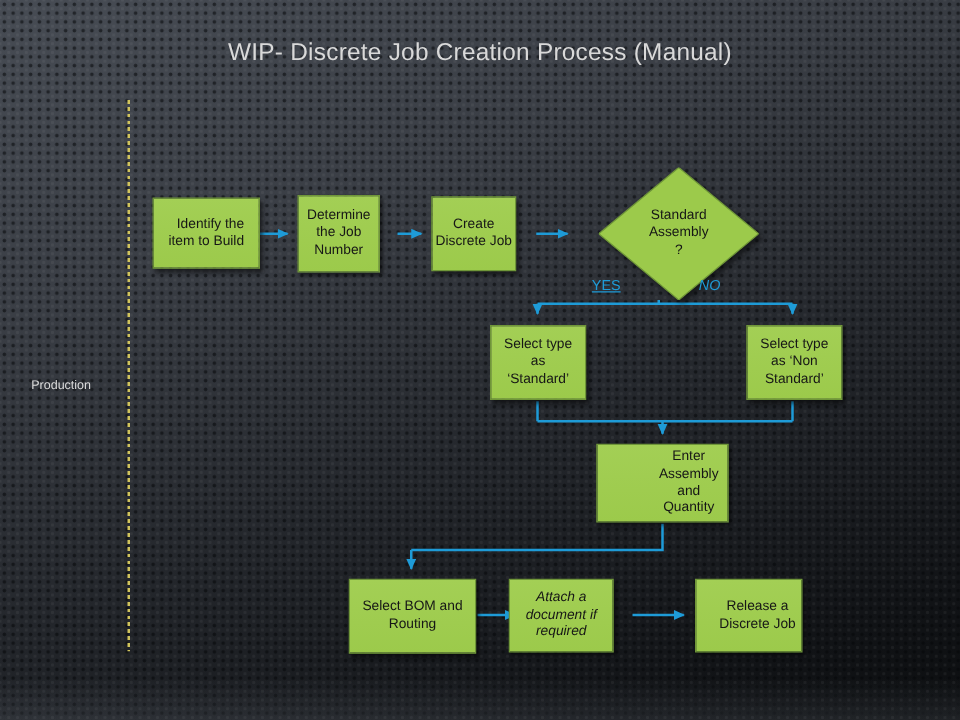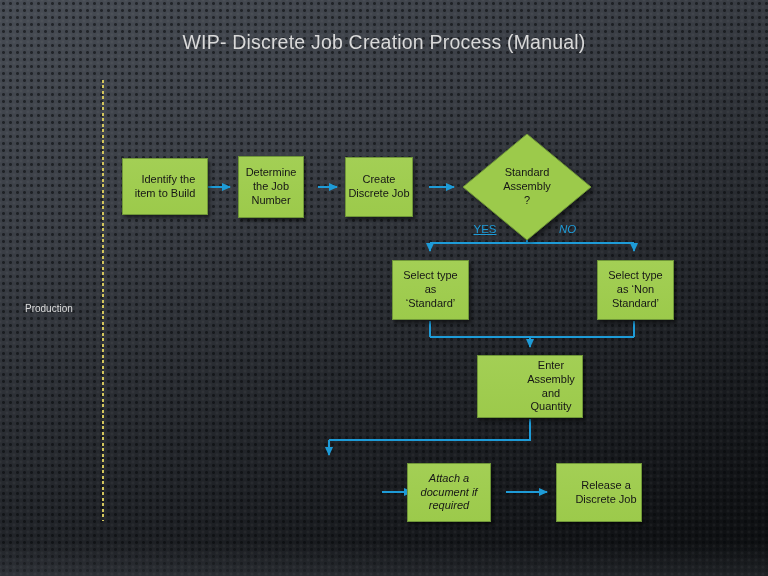--- a/index.html
+++ b/index.html
@@ -48,21 +48,21 @@
   }
   .n-identify{left:122px;top:158px;width:86px;height:57px;text-align:right;}
   .n-determine{left:238px;top:156px;width:66px;height:62px;}
   .n-create{left:345px;top:157px;width:68px;height:60px;}
   .n-sel-std{left:392px;top:260px;width:77px;height:60px;}
   .n-sel-non{left:597px;top:260px;width:77px;height:60px;}
   .n-enter{left:477px;top:355px;width:106px;height:63px;padding-left:44px;}
   .n-bom{left:279px;top:463px;width:102px;height:60px;}
   .n-attach{left:407px;top:463px;width:84px;height:59px;font-style:italic;}
   .n-release{left:556px;top:463px;width:86px;height:59px;padding-left:16px;}
-  .diamond-wrap{position:absolute;left:463px;top:134px;width:128px;height:106px;}
+  .diamond-wrap{position:absolute;left:479px;top:134px;width:128px;height:106px;}
   .diamond-wrap svg{position:absolute;left:0;top:0;filter:drop-shadow(3px 3px 2px rgba(0,0,0,0.45));}
   .diamond-wrap polygon{fill:var(--node-fill,#9cca4b);stroke:var(--node-border,#6f9638);stroke-width:1;}
   .diamond-label{
     position:absolute;left:0;top:0;width:128px;height:106px;
     display:flex;align-items:center;justify-content:center;
     text-align:center;white-space:pre-line;
     font-size:11px;line-height:1.25;color:#161616;
   }
   .branch-label{
     position:absolute;font-size:11.5px;color:var(--connector,#1e9bd7);
@@ -129,20 +129,22 @@
   <div class="branch-label branch-no">NO</div>
 
   <div class="node n-sel-std">Select type
 as
 ‘Standard’</div>
   <div class="node n-sel-non">Select type
 as ‘Non
 Standard’</div>
   <div class="node n-enter">Enter Assembly
 and Quantity</div>
+  <div class="node n-bom">Select BOM and
+Routing</div>
   <div class="node n-attach">Attach a
 document if
 required</div>
   <div class="node n-release">Release a
 Discrete Job</div>
 
   <div class="bottom-glow"></div>
 </div>
 
 </body></html>

